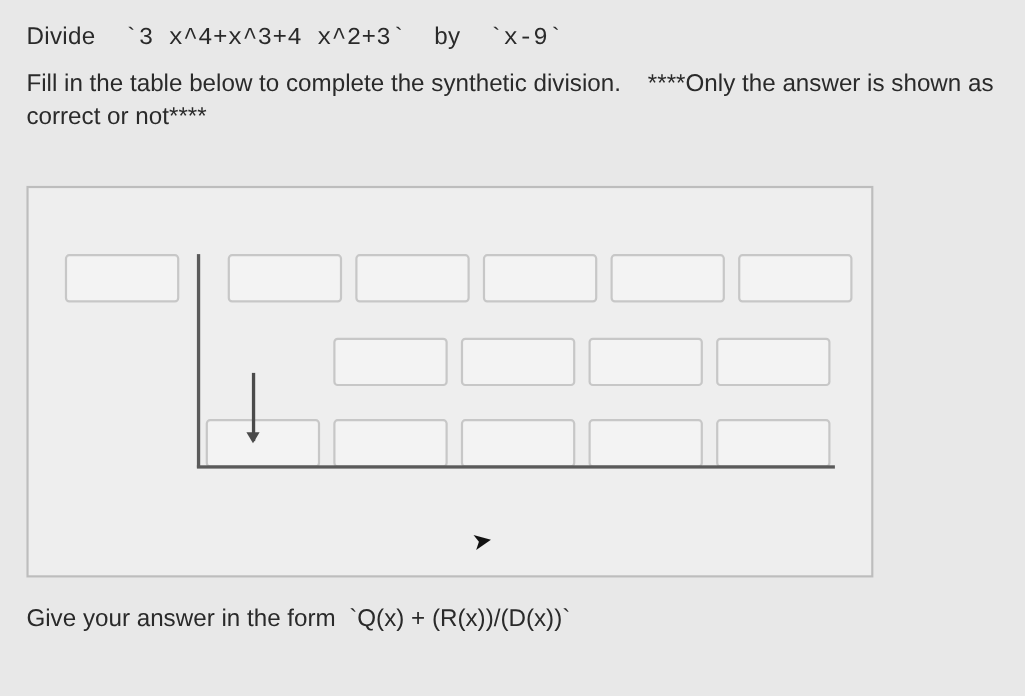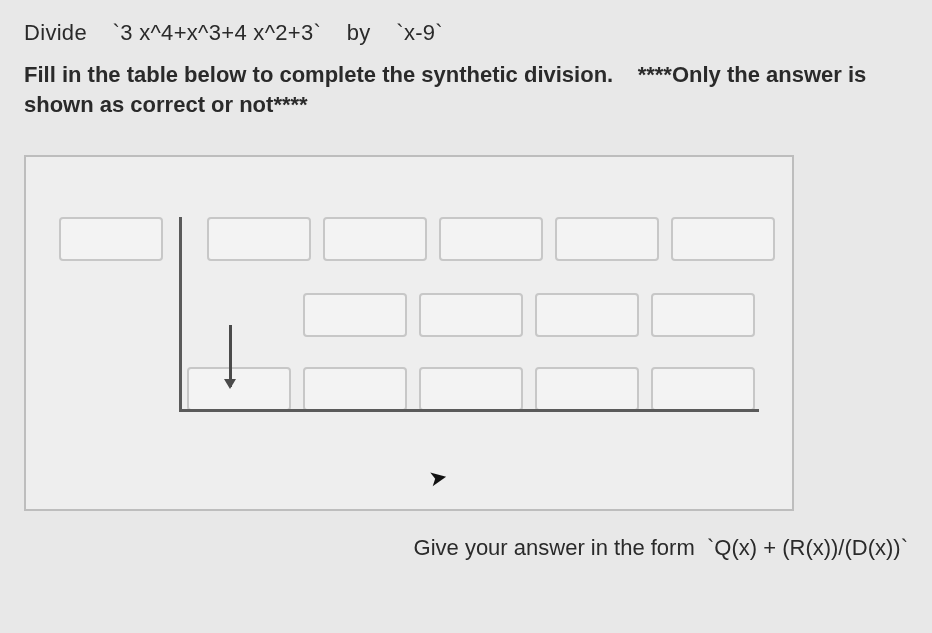--- a/index.html
+++ b/index.html
@@ -10,25 +10,25 @@
       width: 932px;
       height: 633px;
       color: #2a2a2a;
     }
     .line1 {
       font-size: 22px;
       font-weight: 400;
       margin-bottom: 14px;
       letter-spacing: 0.3px;
     }
-    .line1 .mono { font-family: Liberation Sans, sans-serif; text-align: right; }
+    .line1 .mono { font-family: Liberation Mono, monospace; text-align: right; }
     .line2 {
       font-size: 22px;
-      font-weight: 700;
-      margin-bottom: 36px;
+      font-weight: 400;
+      margin-bottom: 49px;
       line-height: 1.35;
     }
     .diagram-box {
       border: 2px solid #bdbdbd;
       background: #eeeeee;
       width: 770px;
       height: 356px;
       margin-bottom: 24px;
       position: relative;
       padding: 26px 30px;
@@ -95,21 +95,20 @@
       position: absolute;
       left: 370px;
       top: 248px;
       font-size: 22px;
       color: #111;
       transform: rotate(-10deg);
     }
     .answer-form {
       font-size: 22px;
       font-weight: 400;
-      text-align: right;
     }
   </style>
 </head>
 <body>
 
 <div class="line1">
   <span>Divide</span>&nbsp;&nbsp;&nbsp;
   <span class="mono">`3 x^4+x^3+4 x^2+3`</span>&nbsp;&nbsp;&nbsp;
   <span>by</span>&nbsp;&nbsp;&nbsp;
   <span class="mono">`x-9`</span>

